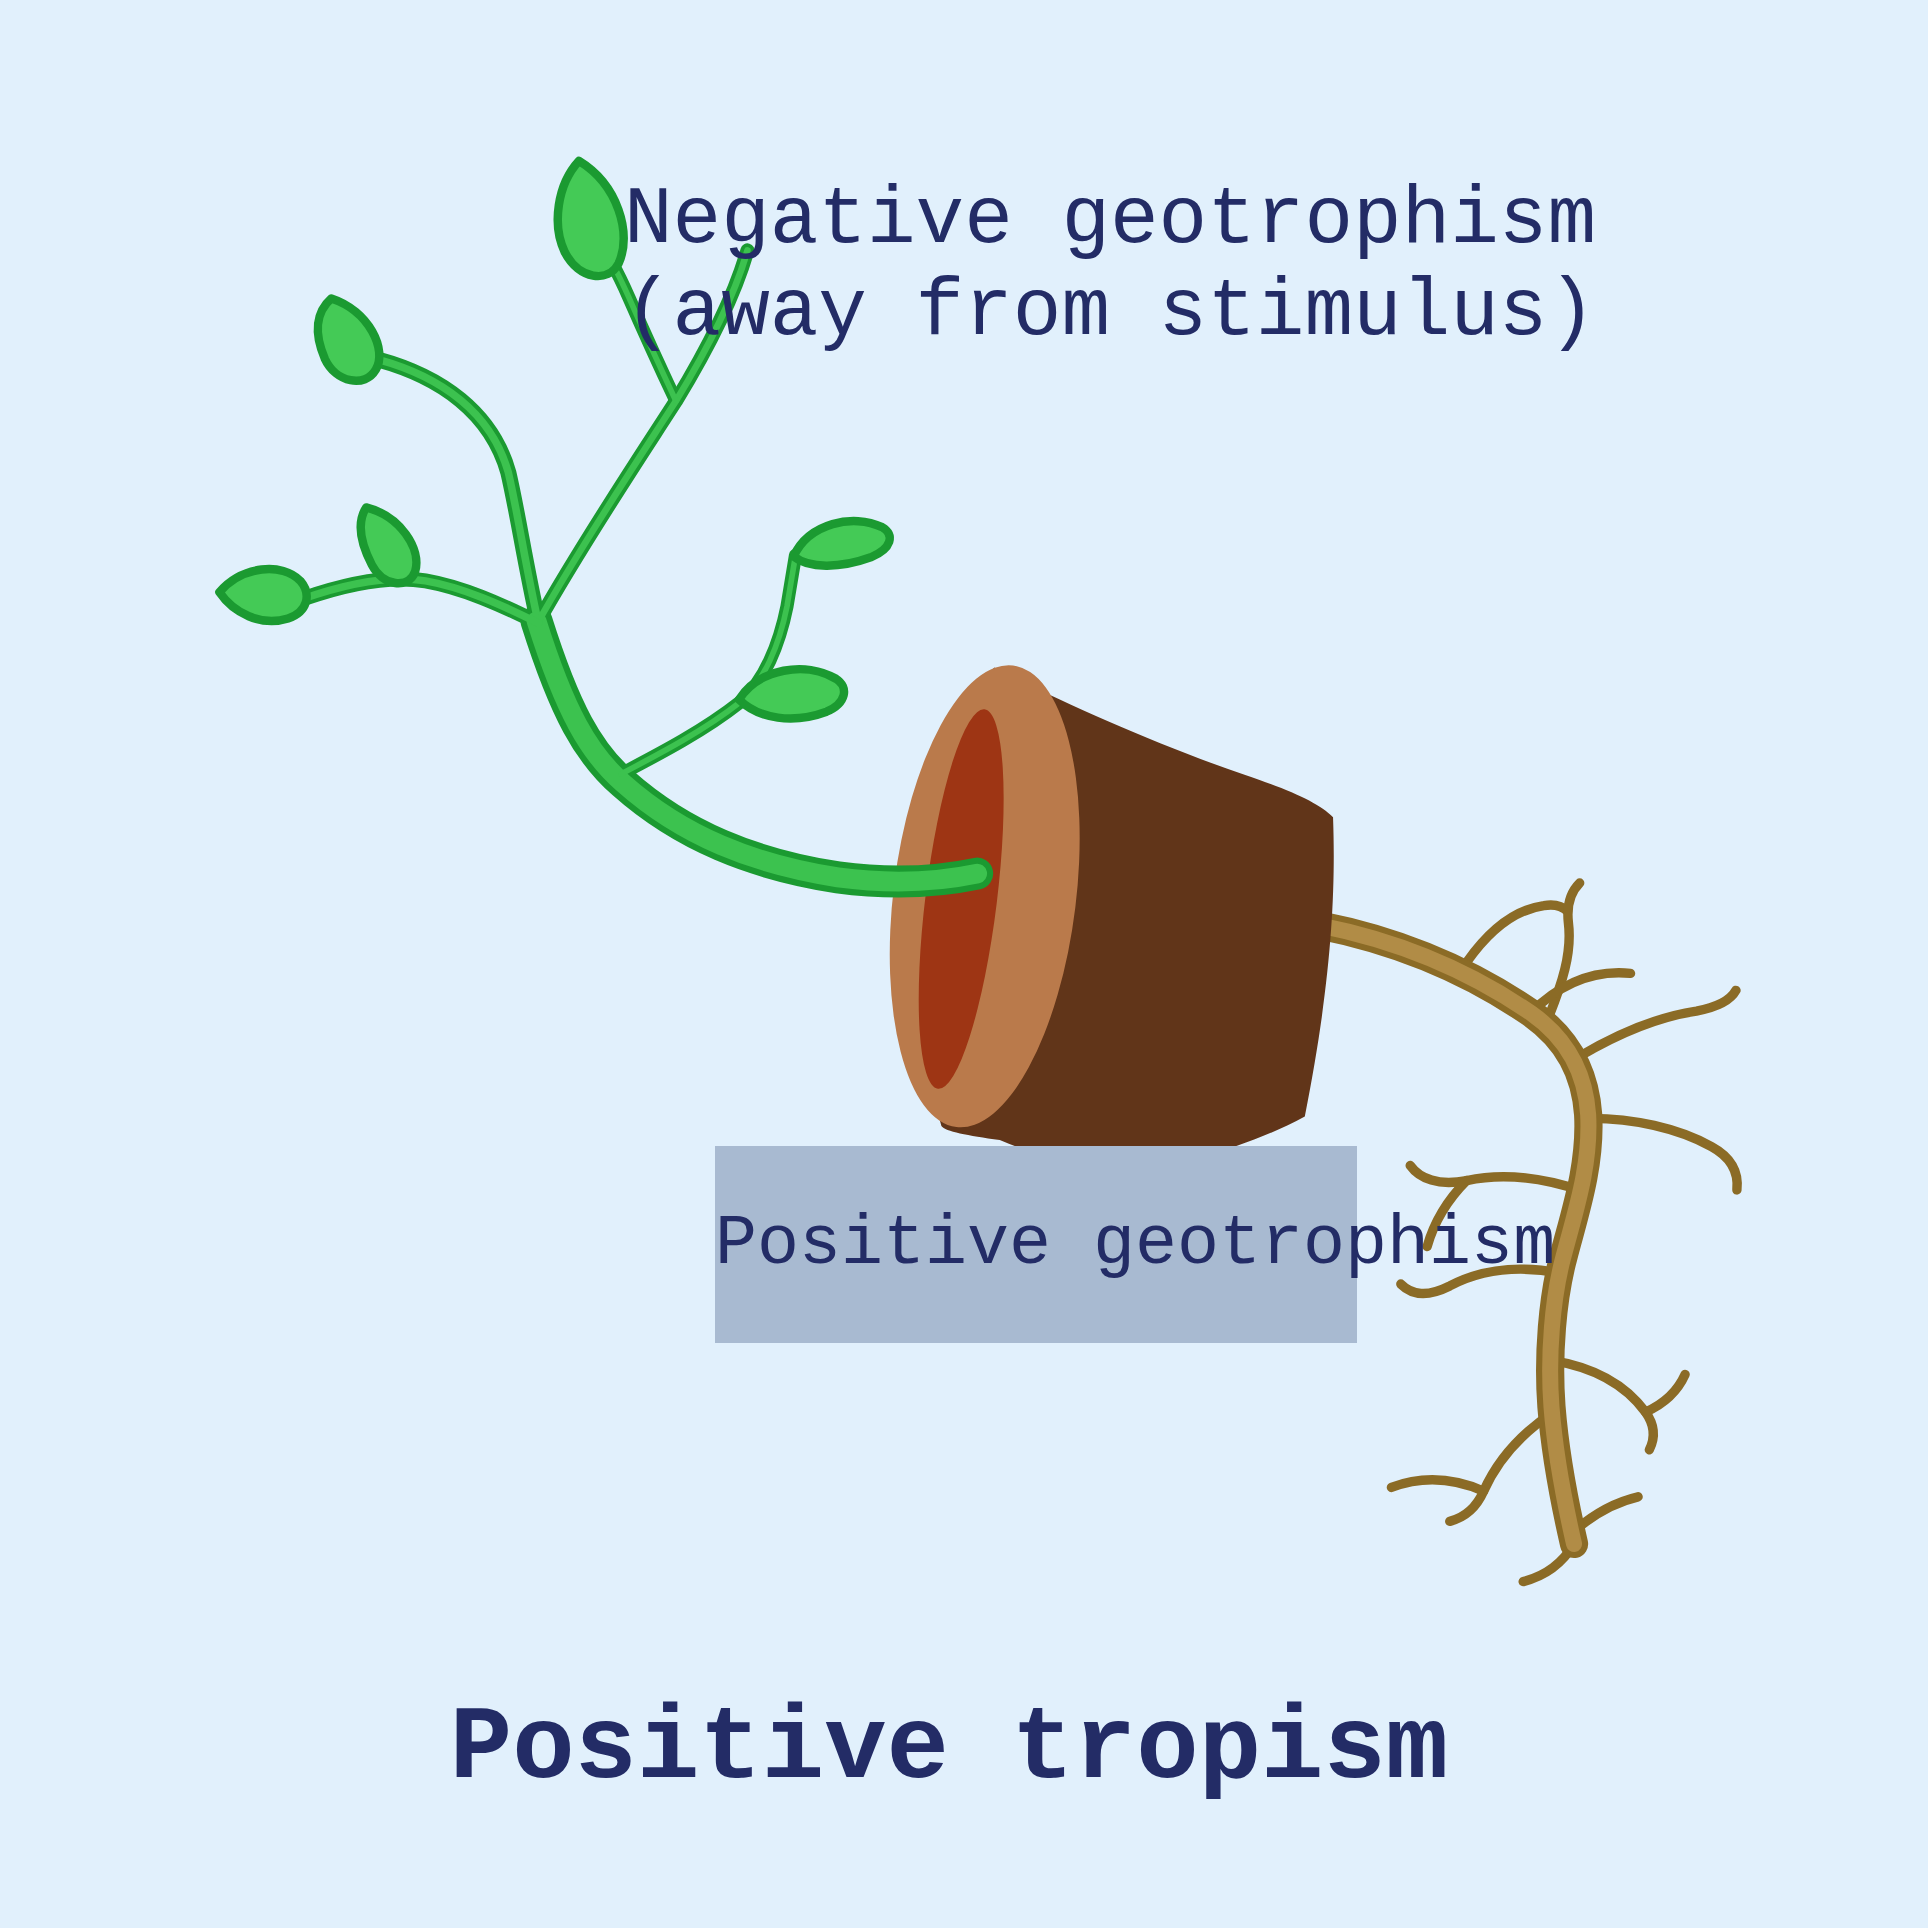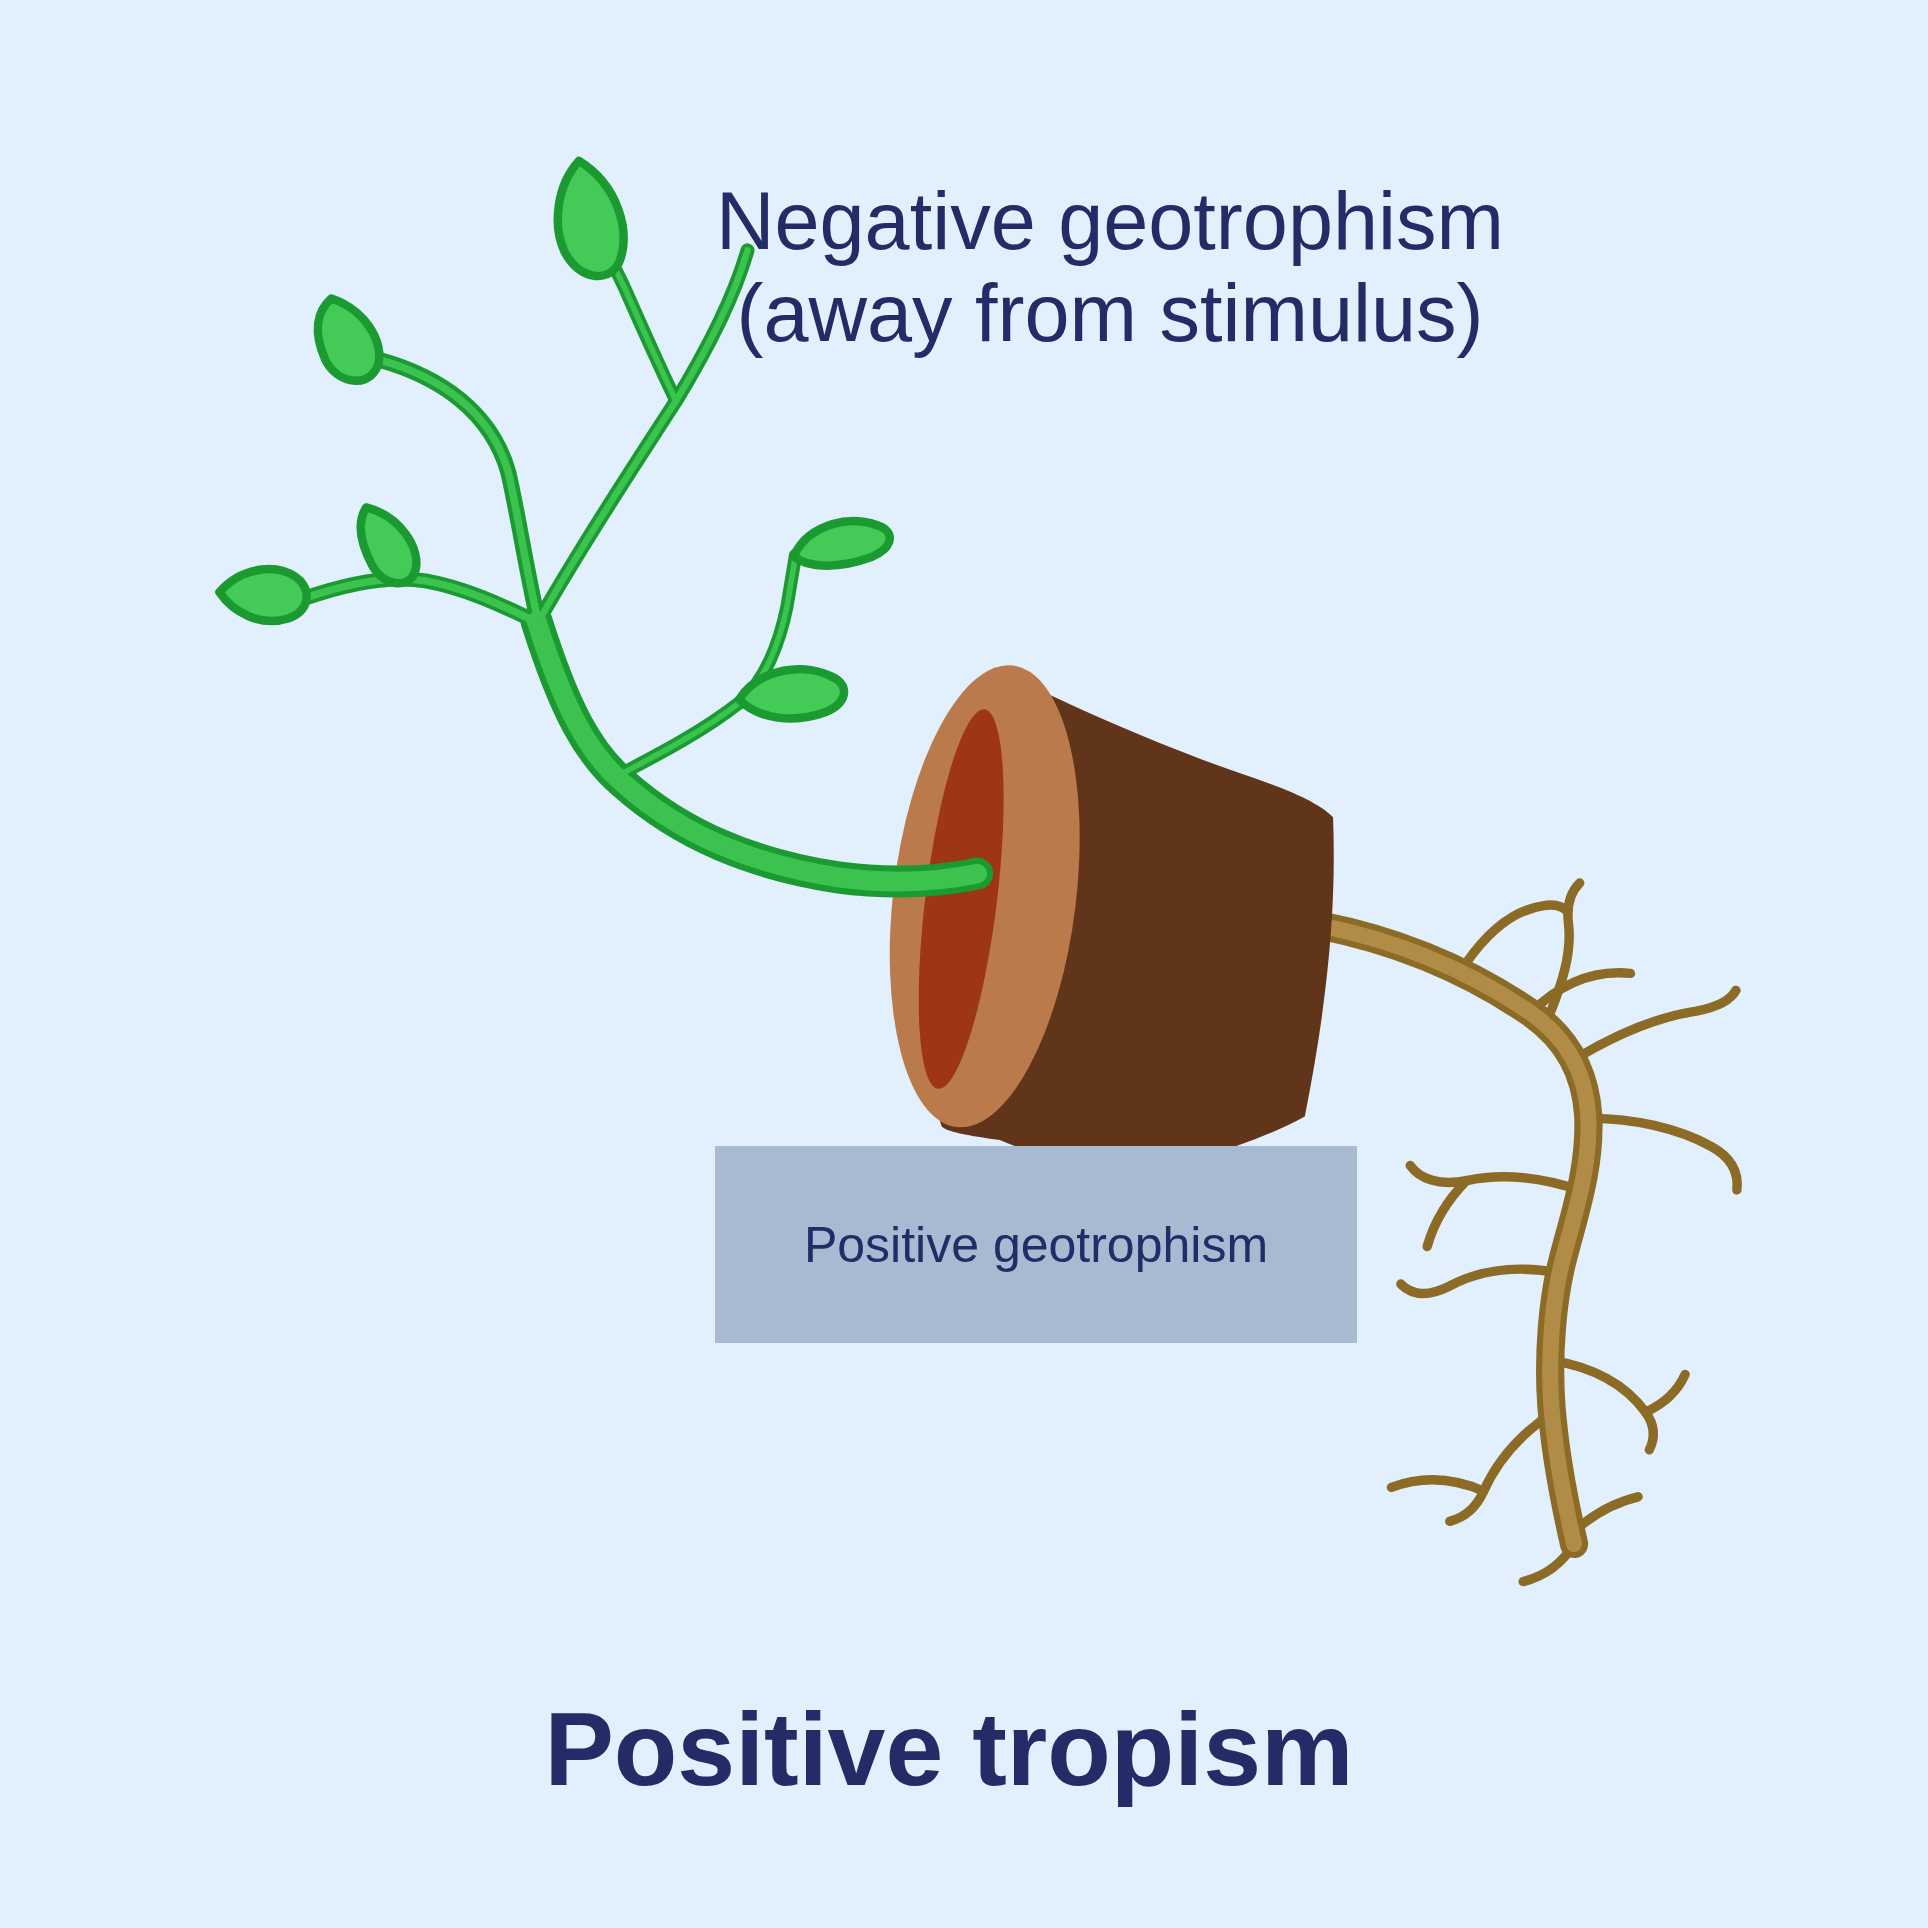--- a/index.html
+++ b/index.html
@@ -5,21 +5,21 @@
   :root{
     --background:#e1f0fc; --text-navy:#232c66; --box-bg:#a8bad1;
     --stem-outline:#1b9a31; --stem-fill:#3cc24f; --leaf-fill:#44ca56;
     --pot-body:#613519; --pot-rim:#ba7a4b; --pot-opening:#9e3514;
     --root-outline:#8b6b26; --root-fill:#b18c46;
   }
   html,body{margin:0;padding:0;}
   .canvas{
     position:relative; width:1928px; height:1928px; overflow:hidden;
     background:var(--background);
-    font-family:Liberation Sans, sans-serif;
+    font-family:Liberation Mono, monospace;
     color:var(--text-navy);
   }
   .illustration{position:absolute; left:0; top:0; width:1928px; height:1928px;}
 
   
   .stem-o{fill:none; stroke:var(--stem-outline); stroke-linecap:round; stroke-linejoin:round;}
   .stem-f{fill:none; stroke:var(--stem-fill); stroke-linecap:round; stroke-linejoin:round;}
   .leaf{fill:var(--leaf-fill); stroke:var(--stem-outline); stroke-width:9; stroke-linejoin:round;}
   .pot-body{fill:var(--pot-body);}
   .pot-rim{fill:var(--pot-rim);}
@@ -31,21 +31,21 @@
   
   .label{position:absolute; text-align:center; color:var(--text-navy);}
   .top-label{
     left:1110px; top:175px; transform:translateX(-50%);
     font-size:81px; line-height:92px; white-space:nowrap;
   }
   .box-label{
     left:715px; top:1146px; width:642px; height:197px;
     background:var(--box-bg);
     display:flex; flex-direction:column; justify-content:center;
-    font-size:50px; line-height:90px; white-space:nowrap;
+    font-size:70px; line-height:90px; white-space:nowrap;
   }
   .title{
     position:absolute; left:949px; top:1690px; transform:translateX(-50%);
     font-size:104px; font-weight:700; white-space:nowrap; color:var(--text-navy);
   }
 </style>
 </head>
 <body>
 
 <div class="canvas">

